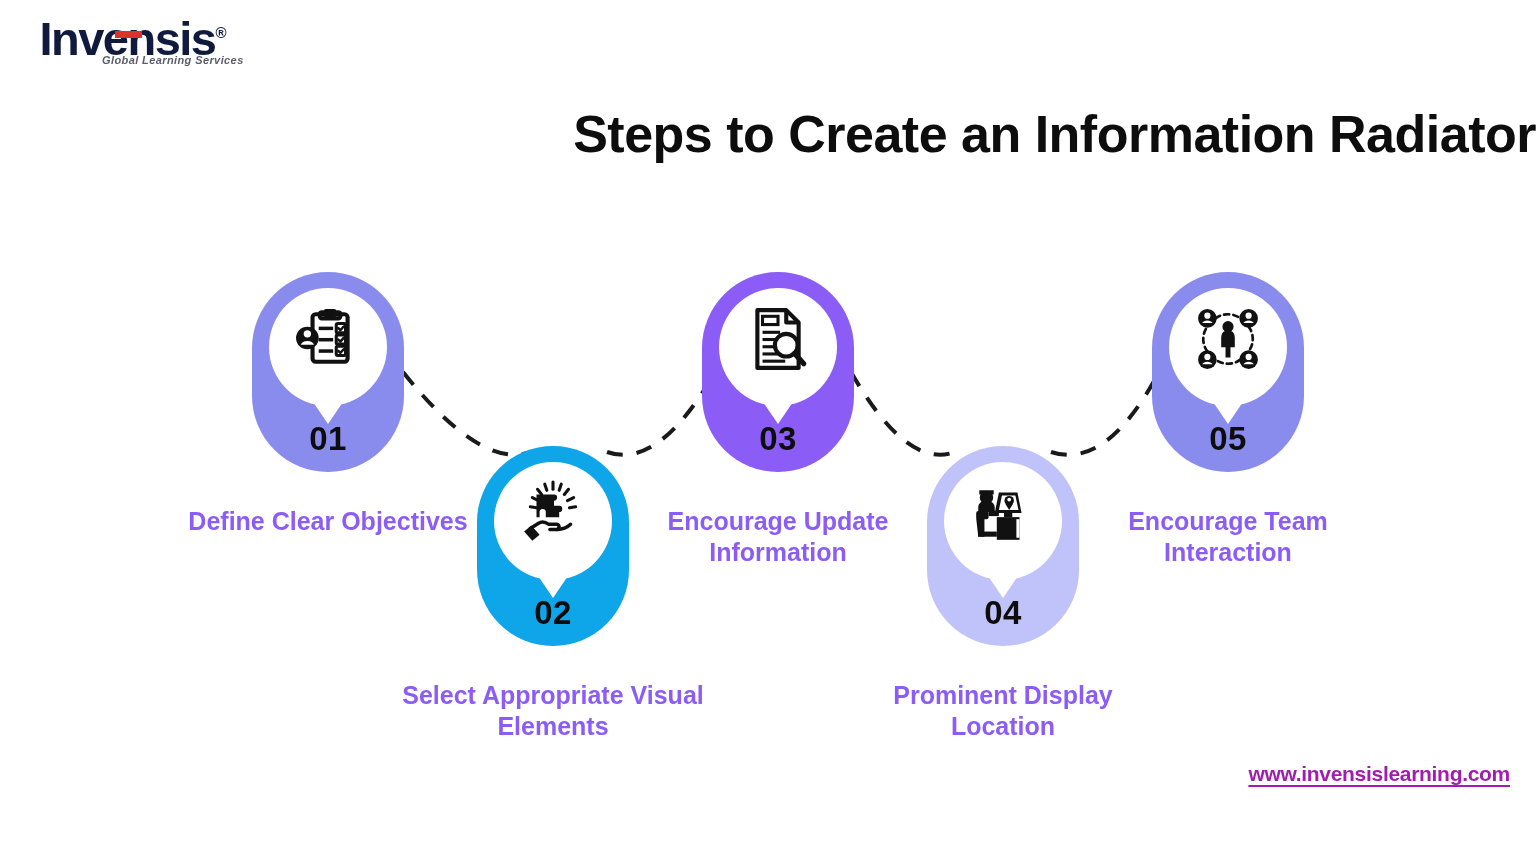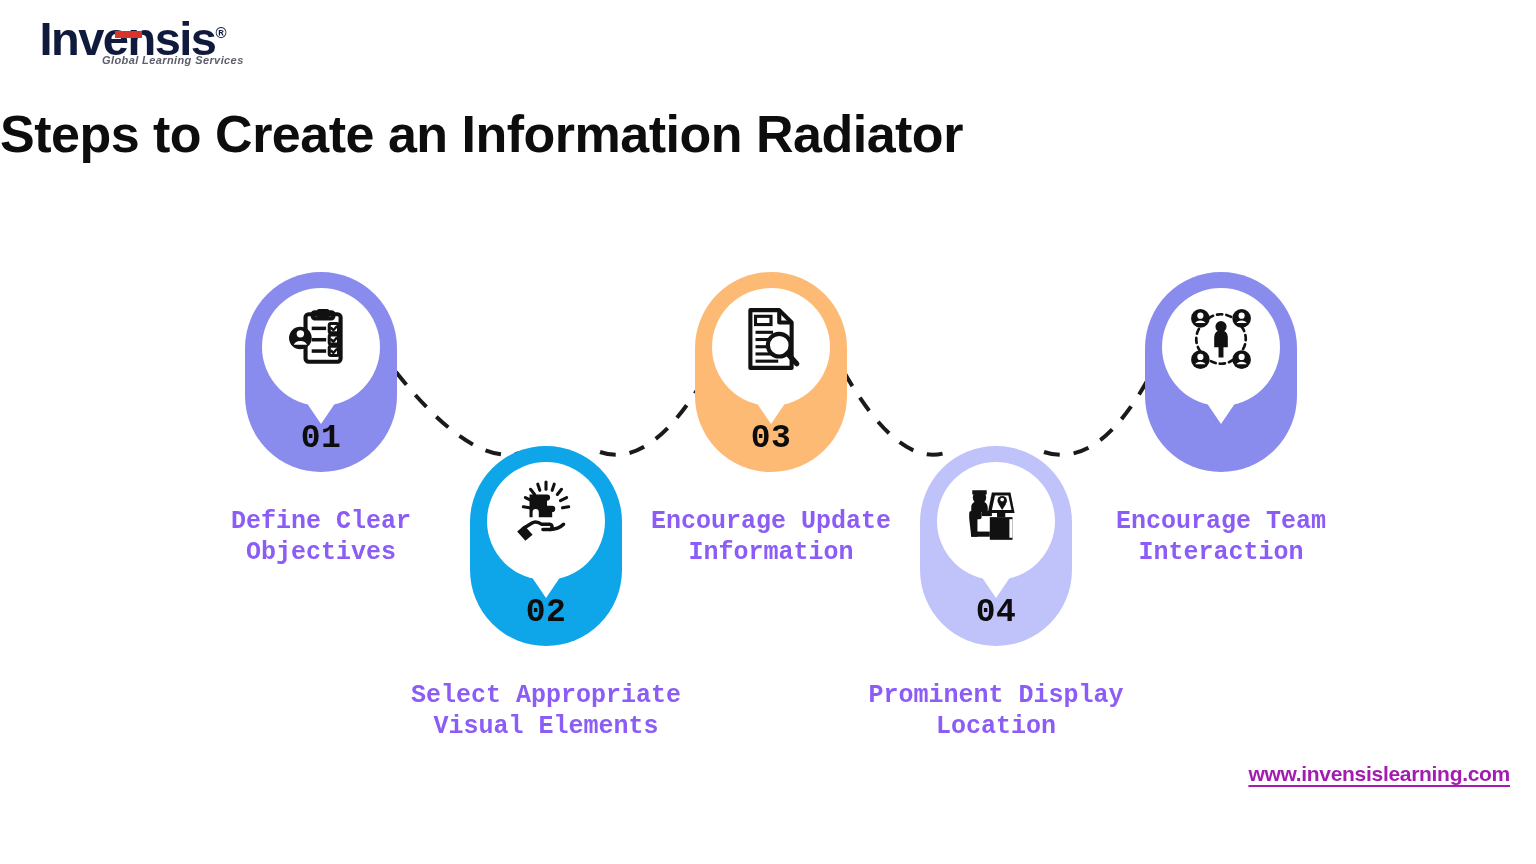--- a/index.html
+++ b/index.html
@@ -59,35 +59,34 @@
     letter-spacing: 0.4px;
     white-space: nowrap;
   }
 
   
   #title {
     position: absolute;
     left: 0;
     top: 104px;
     width: 1536px;
-    text-align: left;
+    text-align: right;
     font-size: 52px;
     font-weight: bold;
     letter-spacing: -0.5px;
     color: #0d0d0d;
   }
 
   
   #diagram {
     position: absolute;
-    left: 4px;
+    left: 11px;
     top: 0;
     width: 1376px;
     height: 864px;
-    font-family: Liberation Mono, monospace;
   }
   #arcs {
     position: absolute;
     left: 0;
     top: 0;
     width: 1536px;
     height: 864px;
     pointer-events: none;
   }
 
@@ -241,21 +240,21 @@
           <path d="M36 48 c6 0 10 -2 13 -5" fill="none" stroke="#111" stroke-width="3.4" stroke-linecap="round"></path>
           <path d="M4 50 l7 -6 l8 9 l-7 6 z" fill="#111"></path>
         </svg>
       </div>
       <div class="num">02</div>
     </div>
     <div class="caption">Select Appropriate Visual Elements</div>
   </div>
 
   <div class="step up" style="left:691px; top:272px;">
-    <div class="capsule" style="background:#fdba74;">
+    <div class="capsule" style="background:#8b5cf6;">
       <div class="pin"></div>
       <div class="pin-tip"></div>
       <div class="pin-icon">
         <svg viewBox="0 0 64 64" width="66" height="66">
           <path d="M12 4 h28 l12 12 v44 h-40 z" fill="none" stroke="#111" stroke-width="4" stroke-linejoin="round"></path>
           <path d="M40 4 v12 h12" fill="none" stroke="#111" stroke-width="4" stroke-linejoin="round"></path>
           <rect x="17" y="10" width="15" height="8" fill="none" stroke="#111" stroke-width="3"></rect>
           <g fill="#111">
             <rect x="17" y="24" width="17" height="3"></rect>
             <rect x="17" y="31" width="17" height="3"></rect>
@@ -325,19 +324,20 @@
             <path d="M47 16.6 a5.4 4.2 0 0 1 10 0 z"></path>
             <circle cx="12" cy="49.4" r="3"></circle>
             <path d="M7 56.6 a5.4 4.2 0 0 1 10 0 z"></path>
             <circle cx="52" cy="49.4" r="3"></circle>
             <path d="M47 56.6 a5.4 4.2 0 0 1 10 0 z"></path>
           </g>
           <circle cx="32" cy="20" r="5.4" fill="#111"></circle>
           <path d="M25.4 30 a6.6 6.6 0 0 1 13.2 0 v10 h-4.2 v10 h-4.8 v-10 h-4.2 z" fill="#111"></path>
         </svg>
       </div>
+      <div class="num">05</div>
     </div>
     <div class="caption">Encourage Team Interaction</div>
   </div>
 
 </div>
 
 <div id="footer-url">www.invensislearning.com</div>
 
 </body></html>

